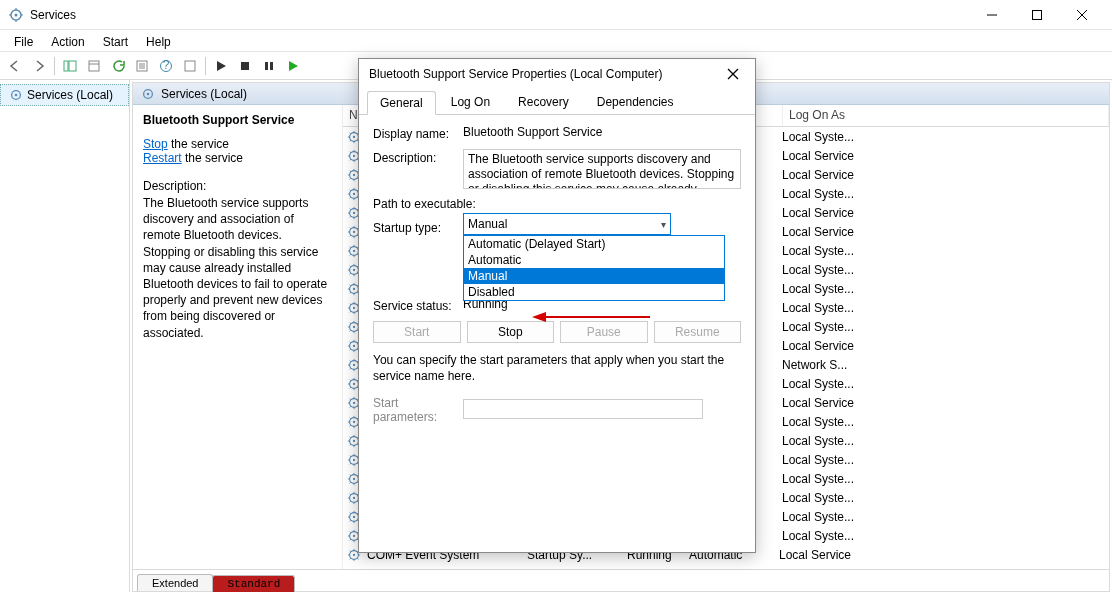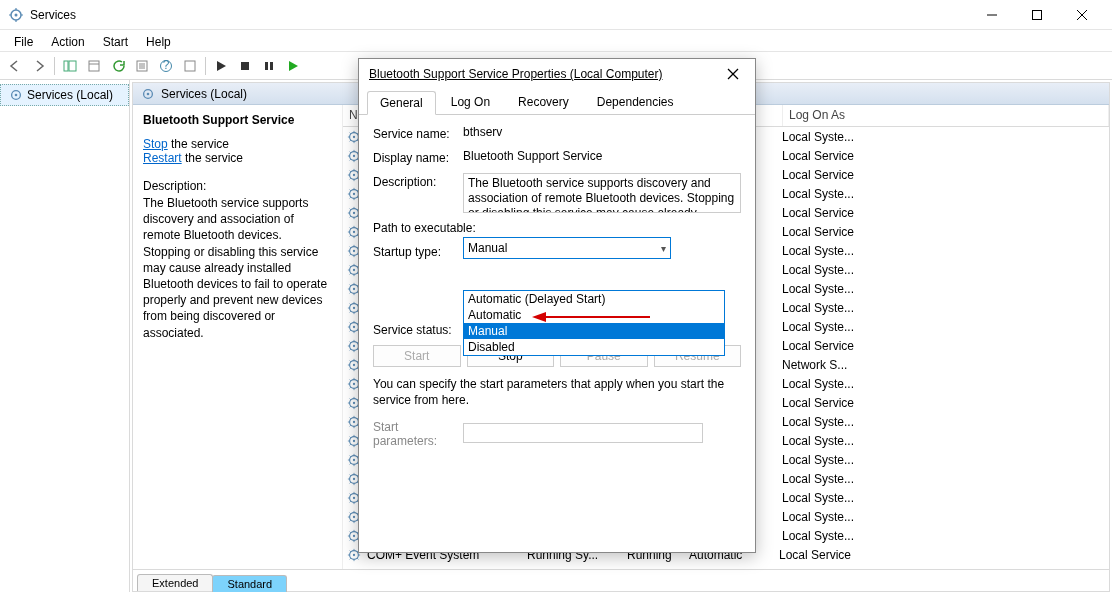--- a/index.html
+++ b/index.html
@@ -43,38 +43,38 @@
 .list-header .col { padding:3px 6px; border-right:1px solid #eee; color:#444;}
 .col-n { width:25px;}
 .col-logon { flex:1;}
 .list-body { overflow:auto; height:calc(100% - 22px);}
 .row { display:flex; height:19px; align-items:center;}
 .row .cell { padding:0 6px; white-space:nowrap; overflow:hidden; text-overflow:ellipsis;}
 .row .gear { width:14px; height:14px; margin-left:4px; flex-shrink:0;}
 
 .tabs-bottom { height:22px; display:flex; align-items:flex-end; padding-left:4px; border-top:1px solid #dadada; background:#fff;}
 .tabs-bottom .tab { padding:2px 14px; border:1px solid #bbb; border-bottom:none; border-radius:3px 3px 0 0; margin-right:-1px; background:#f5f5f5; font-size:11px;}
-.tabs-bottom .tab.active { background:#7dd3fc; position:relative; top:1px;}
+.tabs-bottom .tab.active { background:#b91c1c; position:relative; top:1px;font-family:Liberation Mono, monospace;}
 
 
 .dialog { position:absolute; left:358px; top:58px; width:398px; height:495px; background:#fff; border:1px solid #888; box-shadow:0 4px 16px rgba(0,0,0,.25); z-index:900;}
-.dlg-titlebar { height:30px; display:flex; align-items:center; padding:0 10px;text-decoration:underline;}
+.dlg-titlebar { height:30px; display:flex; align-items:center; padding:0 10px;}
 .dlg-titlebar .t { flex:1; font-size:12px;}
 .dlg-close { width:24px; height:24px; display:flex; align-items:center; justify-content:center;}
 .dlg-tabs { display:flex; padding:0 8px; border-bottom:1px solid #ccc; height:26px; align-items:flex-end;}
 .dlg-tabs .dtab { padding:4px 12px; border:1px solid transparent; font-size:12px; margin-right:2px; cursor:pointer;}
 .dlg-tabs .dtab.active { border:1px solid #ccc; border-bottom:1px solid #fff; background:#fff; border-radius:3px 3px 0 0; position:relative; top:1px;}
 .dlg-content { padding:10px 14px; font-size:12px;}
 .dlg-row { display:flex; margin-bottom:8px; align-items:flex-start;}
 .dlg-row .label { width:90px; color:#000; padding-top:2px;}
 .dlg-row .value { flex:1;}
 .desc-box { border:1px solid #ccc; padding:2px 4px; height:40px; overflow:hidden; font-size:12px; line-height:1.25; color:#000;}
 .select-box { width:208px; height:22px; border:1px solid #0078d7; display:flex; align-items:center; padding:0 4px; justify-content:space-between; position:relative;}
 .select-box .chev { color:#555; font-size:10px;}
-.dropdown-list { position:absolute; left:-1px; top:21px; width:262px; border:1px solid #0078d7; background:#fff; z-index:1000;margin-top:31px;}
+.dropdown-list { position:absolute; left:-1px; top:21px; width:262px; border:1px solid #0078d7; background:#fff; z-index:1000;}
 .dropdown-list .opt { padding:1px 4px; font-size:12px;}
 .dropdown-list .opt.highlight { background:#0078d7; color:#fff;}
 .btn-row { display:flex; gap:6px; margin:6px 0 10px 0;}
 .btn-row button { flex:1; height:22px; border:1px solid #ccc; background:#fdfdfd; font-size:12px; color:#000;}
 .btn-row button:disabled { color:#aaa;}
 .param-input { width:240px; height:20px; border:1px solid #ccc; background:#fff;}
 .dlg-buttons { position:absolute; bottom:12px; right:14px; display:flex; gap:8px;}
 .dlg-buttons button { width:80px; height:24px; border:1px solid #ccc; background:#fdfdfd; font-size:12px;}
 .dlg-buttons button.primary { border:1px solid #0078d7;}
 .dlg-buttons button:disabled { color:#aaa;}
@@ -431,21 +431,21 @@
               <div class="cell" style="width:415px;"></div>
               <div class="cell col-logon">Local Syste...</div>
             </div>
             <div class="row">
               <svg class="gear" viewBox="0 0 16 16">
                 <circle cx="8" cy="8" r="5" fill="none" stroke="#5b8bb4" stroke-width="1.3"></circle>
                 <circle cx="8" cy="8" r="1.3" fill="#5b8bb4"></circle>
                 <path d="M8 1v2M8 13v2M1 8h2M13 8h2M3 3l1.4 1.4M11.6 11.6L13 13M13 3l-1.4 1.4M4.4 11.6L3 13" stroke="#5b8bb4" stroke-width="1"></path>
               </svg>
               <div class="cell" style="width:160px;">COM+ Event System</div>
-              <div class="cell" style="width:100px;">Running Sy...</div>
+              <div class="cell" style="width:100px;">Startup Sy...</div>
               <div class="cell" style="width:62px;">Running</div>
               <div class="cell" style="width:90px;">Automatic</div>
               <div class="cell col-logon">Local Service</div>
             </div>
           </div>
       </div>
     </div>
     <div class="tabs-bottom">
       <div class="tab">Extended</div>
       <div class="tab active">Standard</div>
@@ -463,24 +463,20 @@
         </svg>
     </div>
   </div>
   <div class="dlg-tabs">
     <div class="dtab active">General</div>
     <div class="dtab">Log On</div>
     <div class="dtab">Recovery</div>
     <div class="dtab">Dependencies</div>
   </div>
   <div class="dlg-content">
-    <div class="dlg-row">
-      <div class="label">Service name:</div>
-      <div class="value">bthserv</div>
-    </div>
     <div class="dlg-row">
       <div class="label">Display name:</div>
       <div class="value">Bluetooth Support Service</div>
     </div>
     <div class="dlg-row">
       <div class="label">Description:</div>
       <div class="value">
         <div class="desc-box">The Bluetooth service supports discovery and association of remote Bluetooth devices.  Stopping or disabling this service may cause already installed</div>
       </div>
     </div>
@@ -507,21 +503,21 @@
       <div class="value">Running</div>
     </div>
 
     <div class="btn-row">
       <button disabled="">Start</button>
       <button>Stop</button>
       <button disabled="">Pause</button>
       <button disabled="">Resume</button>
     </div>
 
-    <div style="margin:4px 0 10px 0; line-height:1.3;">You can specify the start parameters that apply when you start the service from here.</div>
+    <div style="margin:4px 0 10px 0; line-height:1.3;">You can specify the start parameters that apply when you start the service name here.</div>
 
     <div class="dlg-row" style="align-items:center;">
       <div class="label" style="color:#888;">Start parameters:</div>
       <div class="value"><input class="param-input" disabled="" style=""></div>
     </div>
   </div>
 </div>
 
 <svg class="arrow-annot" viewBox="0 0 120 12">
   <line x1="118" y1="6" x2="8" y2="6" stroke="#d40000" stroke-width="2"></line>

